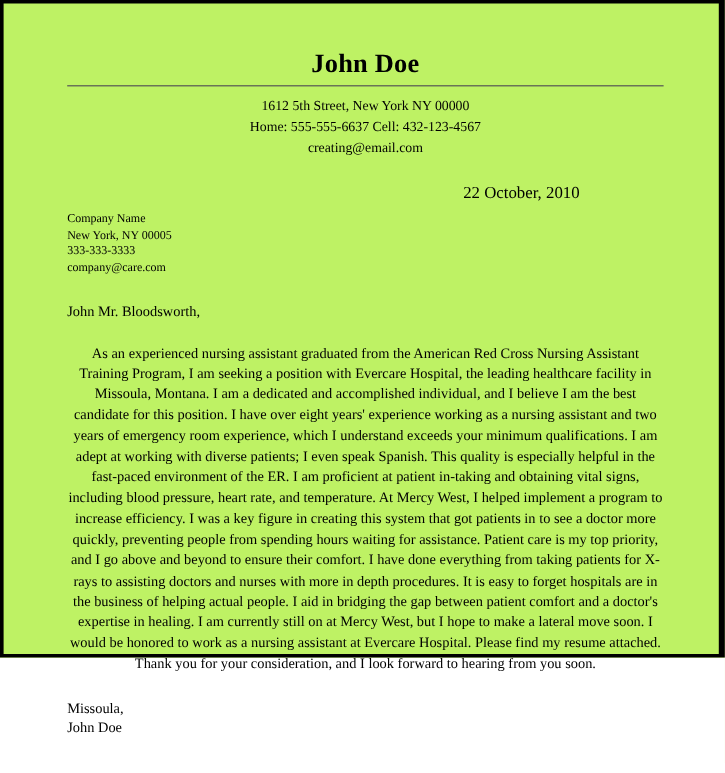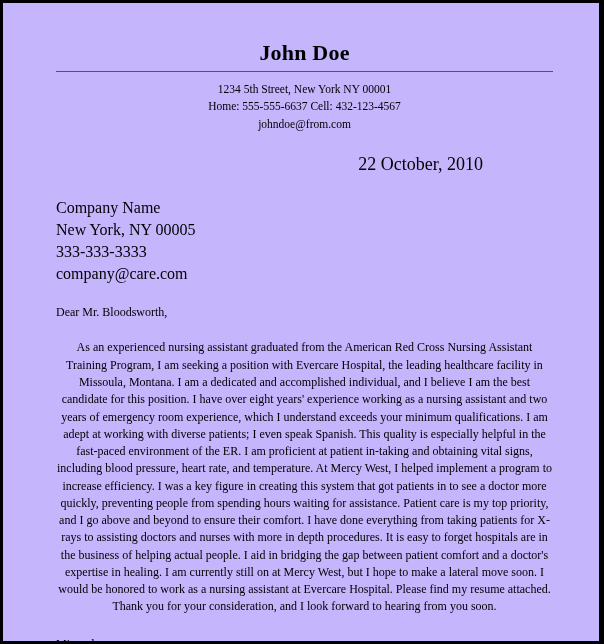--- a/index.html
+++ b/index.html
@@ -12,22 +12,22 @@
     height: 644px;
     font-family: "Liberation Serif", "DejaVu Serif", serif;
     color: #000000;
     overflow: hidden;
   }
 
   #letter-page {
     position: relative;
     box-sizing: border-box;
     width: 604px;
-    height: 644px;
-    background: #c4b5fd;
+    height: 548px;
+    background: #bef264;
     border-left: 3px solid #000000;
     border-top: 3px solid #000000;
     border-right: 5px solid #000000;
     border-bottom: 3px solid #000000;
   }
 
   .content {
     position: absolute;
     left: 53px;
     top: 0;
@@ -60,29 +60,29 @@
     line-height: 1.5;
   }
   .contact-line {
     display: block;
     white-space: nowrap;
   }
 
   
   .date-line {
     margin-top: 21px;
-    font-size: 18px;
+    font-size: 14px;
     text-align: right;
     padding-right: 70px;
   }
 
   
   .recipient-block {
-    margin-top: 22px;
-    font-size: 16px;
+    margin-top: 6px;
+    font-size: 10px;
     line-height: 1.37;
   }
   .recipient-line { display: block; }
 
   
   .salutation {
     margin-top: 21px;
     font-size: 12px;
   }
 
@@ -105,36 +105,36 @@
 </head>
 <body>
 
 <div id="letter-page">
   <div class="content">
 
     <div class="letterhead">
       <div class="name-title">John Doe</div>
       <hr class="head-rule">
       <div class="contact-block">
-        <span class="contact-line">1234 5th Street, New York NY 00001</span>
+        <span class="contact-line">1612 5th Street, New York NY 00000</span>
         <span class="contact-line">Home: 555-555-6637 Cell: 432-123-4567</span>
-        <span class="contact-line">johndoe@from.com</span>
+        <span class="contact-line">creating@email.com</span>
       </div>
     </div>
 
     <div class="date-line">22 October, 2010</div>
 
     <div class="recipient-block">
       <span class="recipient-line">Company Name</span>
       <span class="recipient-line">New York, NY 00005</span>
       <span class="recipient-line">333-333-3333</span>
       <span class="recipient-line">company@care.com</span>
     </div>
 
-    <div class="salutation">Dear Mr. Bloodsworth,</div>
+    <div class="salutation">John Mr. Bloodsworth,</div>
 
     <div class="body-paragraph">As an experienced nursing assistant graduated from the American Red Cross Nursing Assistant Training Program, I am seeking a position with Evercare Hospital, the leading healthcare facility in Missoula, Montana. I am a dedicated and accomplished individual, and I believe I am the best candidate for this position. I have over eight years' experience working as a nursing assistant and two years of emergency room experience, which I understand exceeds your minimum qualifications. I am adept at working with diverse patients; I even speak Spanish. This quality is especially helpful in the fast-paced environment of the ER. I am proficient at patient in-taking and obtaining vital signs, including blood pressure, heart rate, and temperature. At Mercy West, I helped implement a program to increase efficiency. I was a key figure in creating this system that got patients in to see a doctor more quickly, preventing people from spending hours waiting for assistance. Patient care is my top priority, and I go above and beyond to ensure their comfort. I have done everything from taking patients for X-rays to assisting doctors and nurses with more in depth procedures. It is easy to forget hospitals are in the business of helping actual people. I aid in bridging the gap between patient comfort and a doctor's expertise in healing. I am currently still on at Mercy West, but I hope to make a lateral move soon. I would be honored to work as a nursing assistant at Evercare Hospital. Please find my resume attached. Thank you for your consideration, and I look forward to hearing from you soon.</div>
 
     <div class="closing-block">
       <span class="closing-line">Missoula,</span>
       <span class="closing-line">John Doe</span>
     </div>
 
   </div>
 </div>

